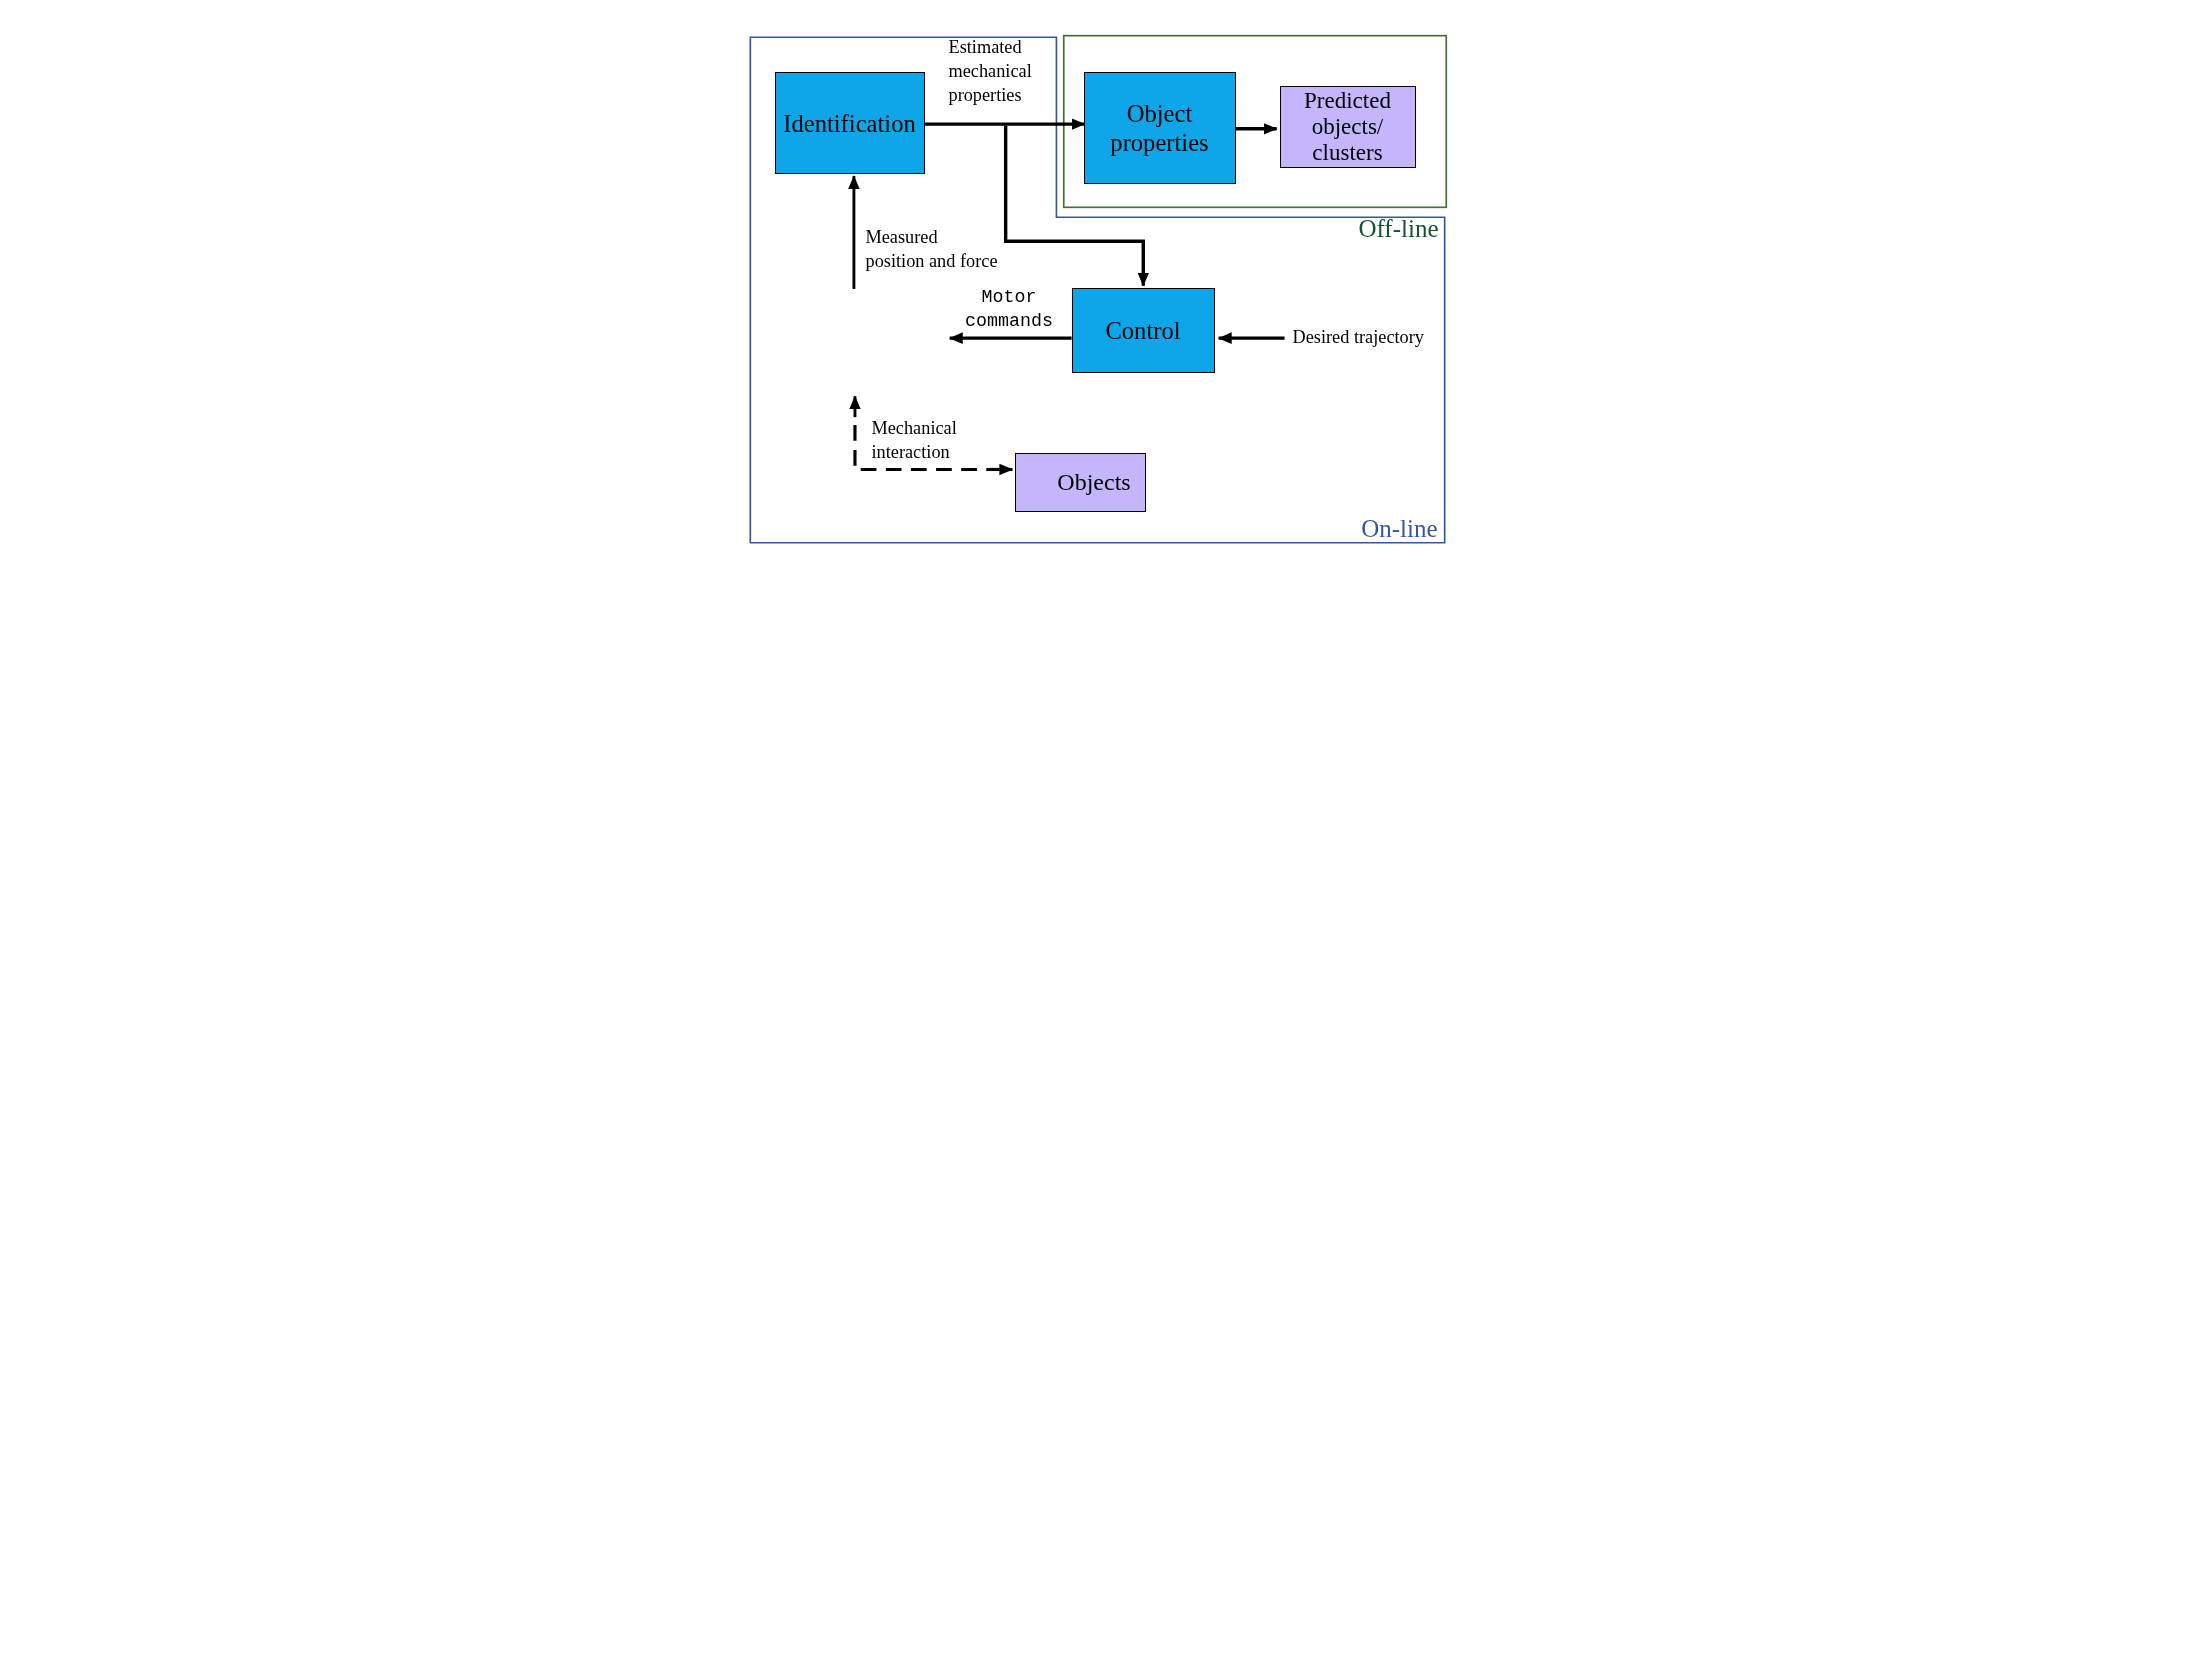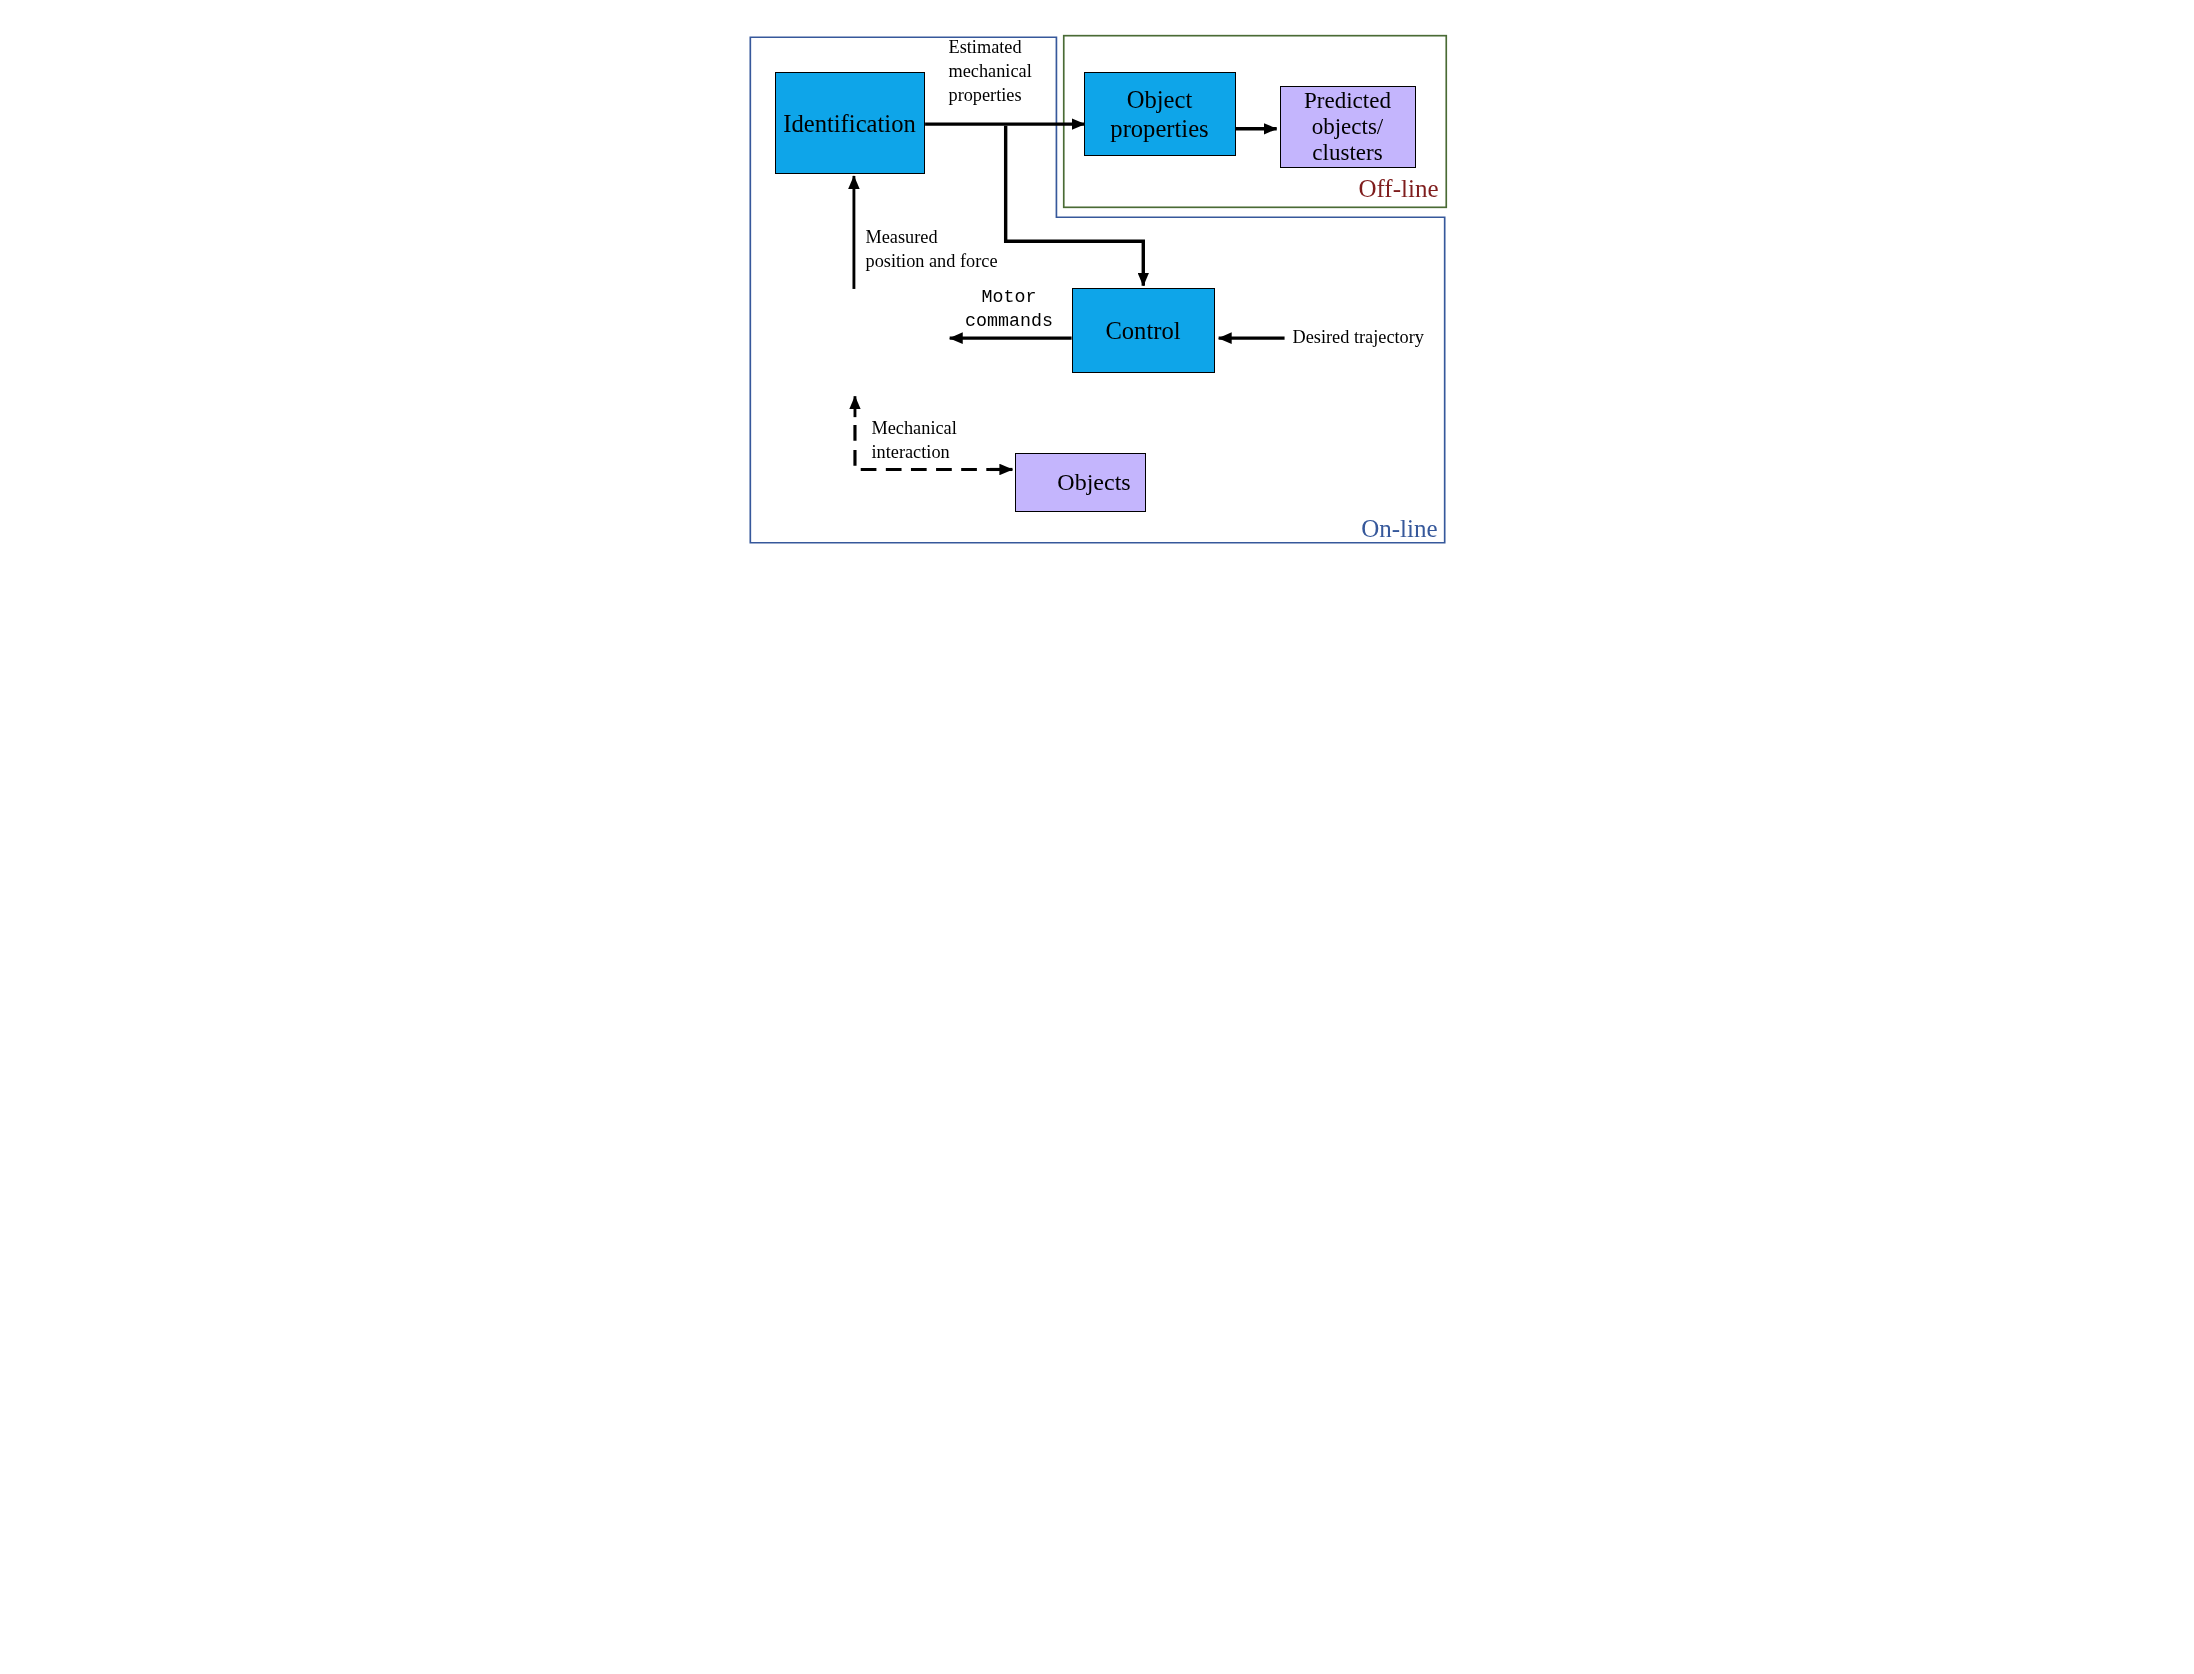--- a/index.html
+++ b/index.html
@@ -20,21 +20,21 @@
     text-align:center;
     box-sizing:border-box;
   }
   .peach{background:#0ea5e9;}
   .white{background:#c4b5fd;text-align:center;}
   .box .bl{font-size:24.6px;line-height:29px;white-space:nowrap;}
   .box .bl-sm{font-size:23px;line-height:26px;white-space:nowrap;}
   .box .bl-obj{font-size:24px;line-height:27px;white-space:nowrap;margin-left:28px;}
   .ann{position:absolute;z-index:3;font-size:18.3px;line-height:24px;white-space:nowrap;}
   .region-label{position:absolute;z-index:3;font-size:25px;line-height:26px;text-align:right;white-space:nowrap;}
-  .offline-label{color:#7f1d1d;}
+  .offline-label{color:#14532d;margin-top:40px;}
   .online-label{color:#36589B;}
 </style>
 </head>
 <body>
 
 <div class="canvas">
 
   <svg class="lines" viewBox="0 0 1397 1066">
     <defs>
       <marker id="ah" markerUnits="userSpaceOnUse" markerWidth="26" markerHeight="22" refX="25" refY="11" orient="auto">
@@ -60,21 +60,21 @@
 
     <path d="M235,797 V757" stroke="#000" stroke-width="5.5" fill="none" marker-end="url(#ah)"></path>
     <path d="M235,812 V897 H493" stroke="#000" stroke-width="6" fill="none" stroke-dasharray="30 18"></path>
     <path d="M493,897 H536" stroke="#000" stroke-width="6" fill="none" marker-end="url(#ah)"></path>
   </svg>
 
   <div class="box peach" style="left:43px;top:72px;width:150px;height:102px;">
     <div class="bl">Identification</div>
   </div>
 
-  <div class="box peach" style="left:352px;top:72px;width:152px;height:84px;">
+  <div class="box peach" style="left:352px;top:72px;width:152px;height:112px;">
     <div class="bl">Object</div>
     <div class="bl">properties</div>
   </div>
 
   <div class="box white" style="left:548px;top:86px;width:136px;height:82px;">
     <div class="bl-sm">Predicted</div>
     <div class="bl-sm">objects/</div>
     <div class="bl-sm">clusters</div>
   </div>
 

